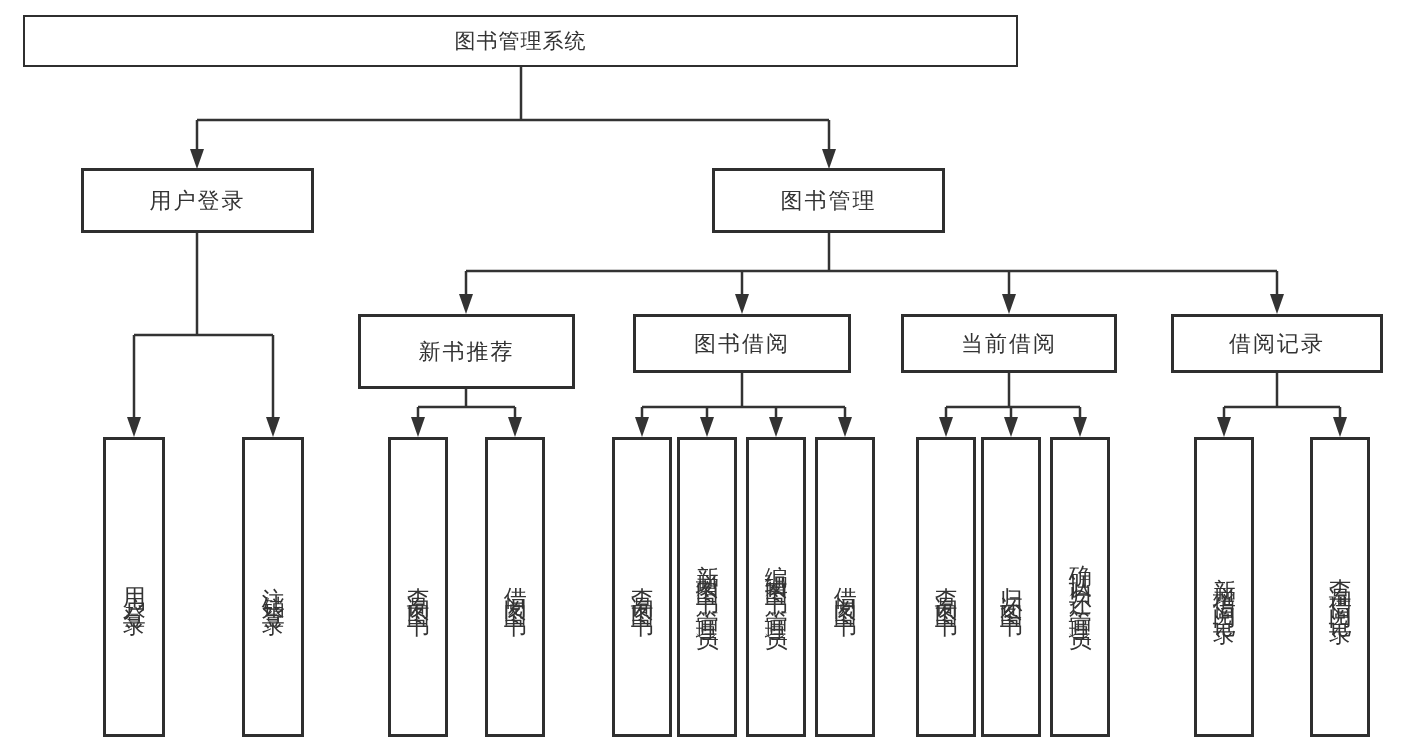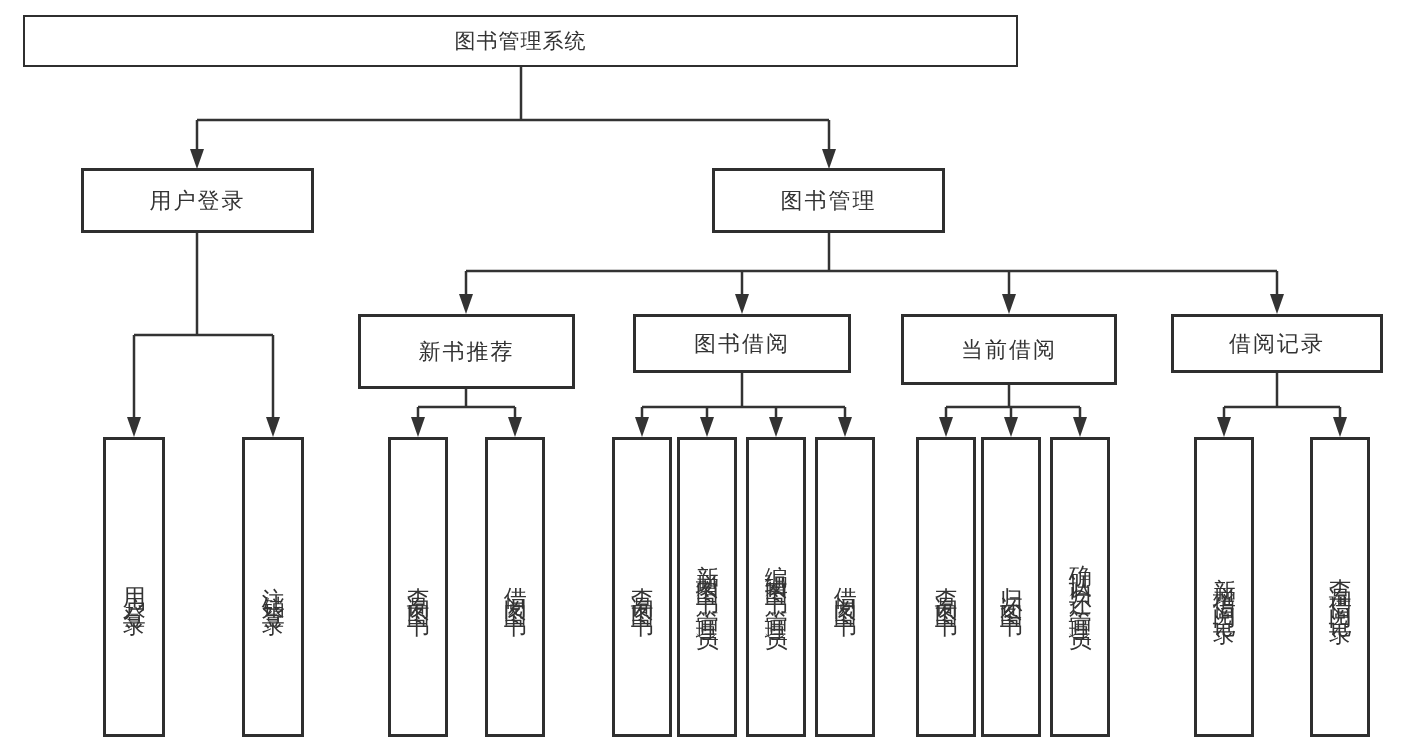--- a/index.html
+++ b/index.html
@@ -142,21 +142,21 @@
   <div class="node branch" style="left:712px; top:168px; width:233px; height:65px;font-family:Liberation Mono, monospace;">
     <span>图书管理</span>
   </div>
 
   <div class="node branch" style="left:358px; top:314px; width:217px; height:75px;">
     <span>新书推荐</span>
   </div>
   <div class="node branch" style="left:633px; top:314px; width:218px; height:59px;">
     <span>图书借阅</span>
   </div>
-  <div class="node branch" style="left:901px; top:314px; width:216px; height:71px;">
+  <div class="node branch" style="left:901px; top:314px; width:216px; height:59px;">
     <span>当前借阅</span>
   </div>
   <div class="node branch" style="left:1171px; top:314px; width:212px; height:59px;">
     <span>借阅记录</span>
   </div>
 
   <div class="node leaf" style="left:103px; top:437px; width:62px; height:300px;">
     <span class="vtext">用户登录</span>
   </div>
   <div class="node leaf" style="left:242px; top:437px; width:62px; height:300px;">

